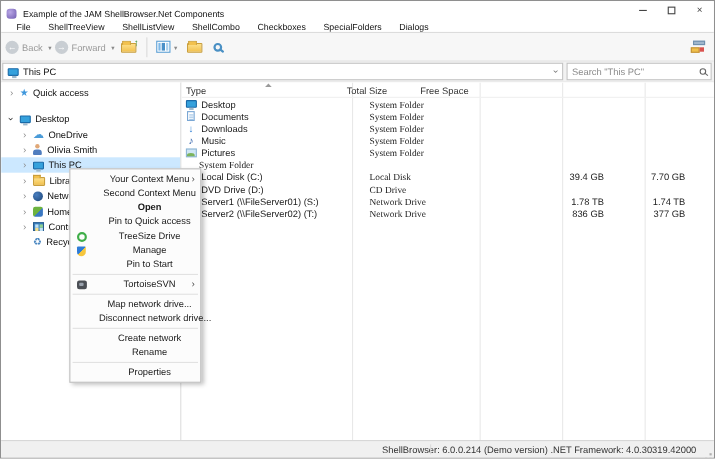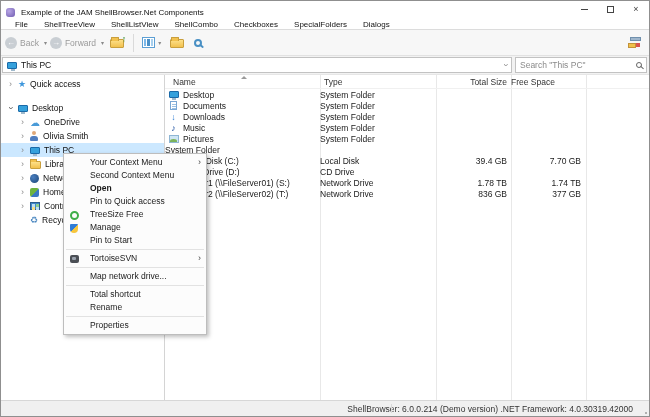--- a/index.html
+++ b/index.html
@@ -97,31 +97,31 @@
   .icon-netdisk::before{ content:""; position:absolute; left:-1px; bottom:-3px; width:4px; height:2px; background:#4caf50;}
 
   
   .list{ flex:1; position:relative; background:#fff; overflow:hidden;}
   .vline{ position:absolute; top:0; bottom:0; width:1px; background:#e8e8e8;}
   .lheader{ height:14px; display:flex; align-items:center; color:#333; position:relative; border-bottom:1px solid #f0f0f0;}
   .hcell{ height:14px; line-height:14px; white-space:nowrap;}
   .h-name{ width:155px; padding-left:8px;}
   .h-type{ width:116px; padding-left:4px;}
   .h-size{ width:75px; text-align:right; padding-right:4px;}
-  .h-free{ width:75px; text-align:left; padding-right:5px;}
+  .h-free{ width:75px; text-align:right; padding-right:5px;}
   .sortcaret{ position:absolute; left:76px; top:1px; width:0; height:0; border-left:3px solid transparent; border-right:3px solid transparent; border-bottom:3px solid #9a9a9a;}
   .lrow{ height:11px; display:flex; align-items:center; position:relative;}
   .c-name{ width:155px; display:flex; align-items:center; padding-left:3px; white-space:nowrap; overflow:hidden;}
   .c-name .licon{ margin-right:4px; flex:0 0 auto; display:inline-flex; align-items:center; justify-content:center; width:11px;}
-  .c-type{ width:116px; padding-left:0; white-space:nowrap;}
-  .c-size{ width:75px; text-align:right; padding-right:4px;}
+  .c-type{ width:116px; padding-left:16px; white-space:nowrap;font-family:Liberation Serif, serif;}
+  .c-size{ width:75px; text-align:right; padding-right:4px;margin-left:42px;}
   .c-free{ width:75px; text-align:right; padding-right:5px;}
 
   
-  .ctxmenu{ position:absolute; left:62px; top:152px; width:144px; background:#fcfcfc; border:1px solid #bdbdbd; box-shadow:2px 2px 4px rgba(0,0,0,0.25); padding:2px 0; z-index:50; font-size:8.5px;}
+  .ctxmenu{ position:absolute; left:62px; top:152px; width:120px; background:#fcfcfc; border:1px solid #bdbdbd; box-shadow:2px 2px 4px rgba(0,0,0,0.25); padding:2px 0; z-index:50; font-size:8.5px;text-align:center;}
   .ctxitem{ position:relative; height:13px; line-height:13px; padding-left:26px; color:#1a1a1a; white-space:nowrap;}
   .ctxitem.bold{ font-weight:bold;}
   .ctxicon{ position:absolute; left:6px; top:2px; width:14px; height:10px; display:flex; align-items:center;}
   .ctxsep{ border-top:1px solid #e2e2e2; margin:2px 2px;}
   .subarrow{ position:absolute; right:5px; top:0; color:#444; font-size:9px;}
   .ico-treesize{ width:9px; height:9px; border-radius:50%; border:2px solid #3fae49; position:relative;}
   .ico-uac{ width:8px; height:9px; background:linear-gradient(135deg,#2f7cd6 50%, #f6c63e 50%); border-radius:1px 1px 4px 4px;}
   .ico-tsvn{ width:9px; height:8px; background:#4b4f55; border-radius:2px; position:relative;}
   .ico-tsvn::after{ content:""; position:absolute; top:2px; left:2px; width:4px; height:3px; background:#9aa2ad; border-radius:1px;}
 
@@ -284,21 +284,20 @@
     </div>
 
     <div class="list">
       <div class="vline" style="left:155px"></div>
       <div class="vline" style="left:271px"></div>
       <div class="vline" style="left:346px"></div>
       <div class="vline" style="left:421px"></div>
 
       <div class="lheader">
         <span class="sortcaret"></span>
-        <span class="hcell h-name">Name</span>
         <span class="hcell h-type">Type</span>
         <span class="hcell h-size">Total Size</span>
         <span class="hcell h-free">Free Space</span>
       </div>
 
       <div class="lrow">
         <span class="c-name">
             <span class="licon">
               <span class="icon-monitor"></span>
             </span>
@@ -411,21 +410,21 @@
     <div class="ctxitem bold">
       <span>Open</span>
     </div>
     <div class="ctxitem">
       <span>Pin to Quick access</span>
     </div>
     <div class="ctxitem">
       <span class="ctxicon">
           <span class="ico-treesize"></span>
         </span>
-      <span>TreeSize Free</span>
+      <span>TreeSize Drive</span>
     </div>
     <div class="ctxitem">
       <span class="ctxicon">
           <span class="ico-uac"></span>
         </span>
       <span>Manage</span>
     </div>
     <div class="ctxitem">
       <span>Pin to Start</span>
     </div>
@@ -434,23 +433,26 @@
       <span class="ctxicon">
           <span class="ico-tsvn"></span>
         </span>
       <span>TortoiseSVN</span>
       <span class="subarrow">›</span>
     </div>
     <div class="ctxsep"></div>
     <div class="ctxitem">
       <span>Map network drive...</span>
     </div>
+    <div class="ctxitem">
+      <span>Disconnect network drive...</span>
+    </div>
     <div class="ctxsep"></div>
     <div class="ctxitem">
-      <span>Total shortcut</span>
+      <span>Create network</span>
     </div>
     <div class="ctxitem">
       <span>Rename</span>
     </div>
     <div class="ctxsep"></div>
     <div class="ctxitem">
       <span>Properties</span>
     </div>
   </div>
 

